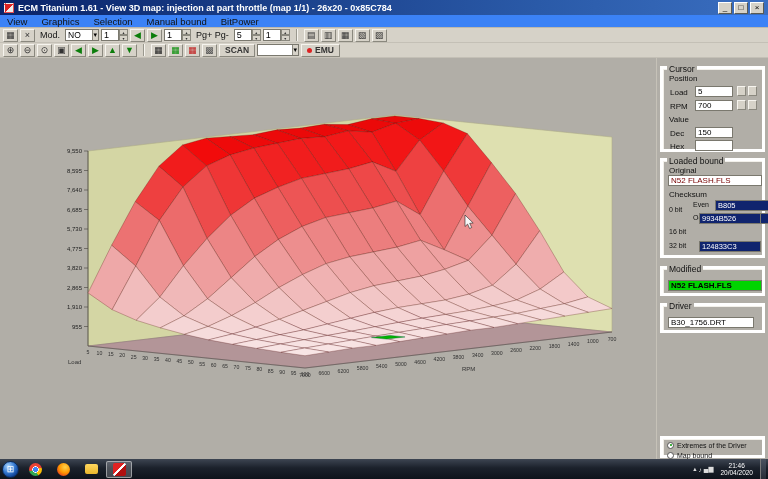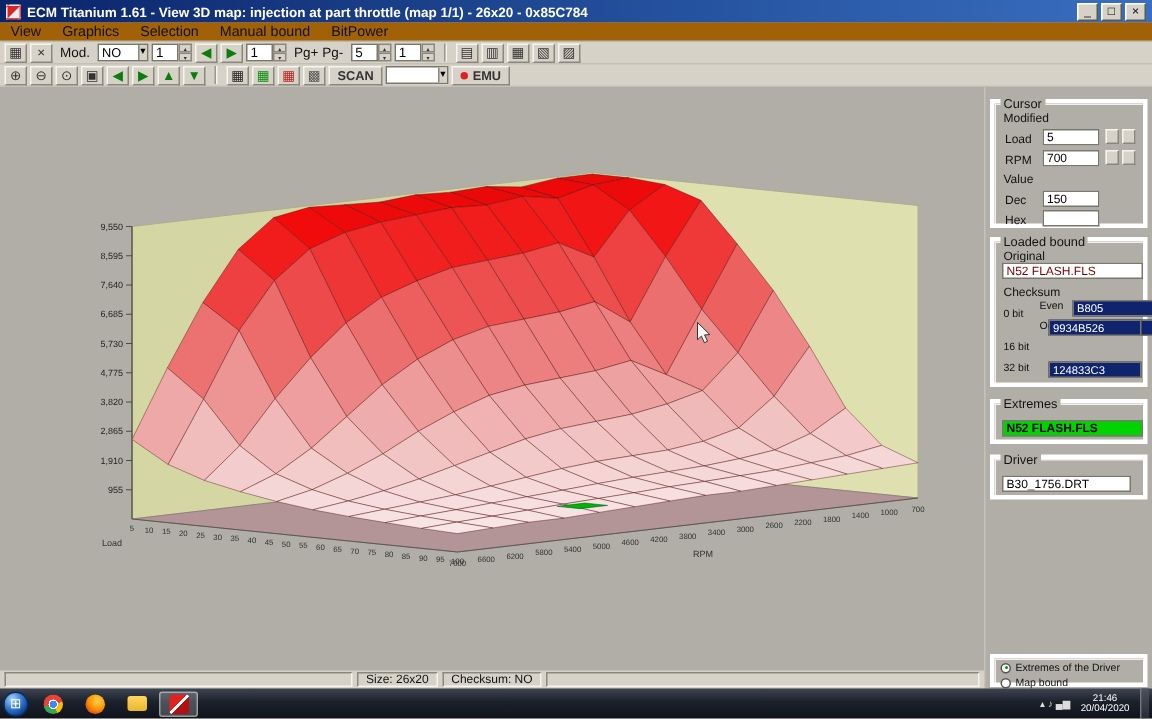--- a/index.html
+++ b/index.html
@@ -7,21 +7,21 @@
   .screen{position:relative;width:768px;height:479px;background:#b1aea7;font-family:"Liberation Sans",sans-serif;overflow:hidden}
 
   
   .titlebar{position:absolute;left:0;top:0;width:768px;height:15px;background:linear-gradient(90deg,#0a246a,#2a5aa8 70%,#3a6ec0);display:flex;align-items:center;padding:0 2px;color:#fff}
   .appicon{width:10px;height:10px;background:linear-gradient(135deg,#d22 50%,#eee 50%);border:1px solid #fff3;margin:0 2px}
   .title-text{font-size:9px;font-weight:bold;white-space:nowrap;margin-left:2px}
   .win-buttons{margin-left:auto;display:flex;gap:2px;padding-right:2px}
   .win-btn{width:14px;height:12px;background:#d6d2c8;border:1px solid;border-color:#fff #5a5a52 #5a5a52 #fff;font-size:8px;line-height:10px;text-align:center;color:#000}
 
   
-  .menubar{position:absolute;left:0;top:15px;width:768px;height:13px;background:#a16207;border-bottom:1px solid #bcb8ae;display:flex;align-items:center;font-size:9.5px;color:#111}
+  .menubar{position:absolute;left:0;top:15px;width:768px;height:13px;background:#3b82f6;border-bottom:1px solid #bcb8ae;display:flex;align-items:center;font-size:9.5px;color:#111}
   .menu-item{padding:0 7px}
   .tb{position:absolute;left:0;width:768px;height:15px;background:#d6d2c8;border-bottom:1px solid #c4c0b6;display:flex;align-items:center;gap:2px;padding:0 3px}
   #tb1{top:28px}#tb2{top:43px}
   .irow{display:flex;gap:2px;align-items:center}
   .tbtn{display:inline-block;min-width:15px;height:13px;background:#d6d2c8;border:1px solid;border-color:#f6f4ee #8a887e #8a887e #f6f4ee;font-size:9px;line-height:11px;text-align:center;padding:0 1px;color:#333}
   .tbtn.wide{padding:0 5px;font-size:8.5px;font-weight:bold}
   .tbtn.emu::before{content:"";display:inline-block;width:5px;height:5px;background:#d22;border-radius:50%;margin-right:3px}
   .tb-label{font-size:9px;color:#111;padding:0 3px;white-space:nowrap}
   .tb-field{display:inline-block;background:#fff;border:1px solid #7a786e;font-size:9px;height:12px;line-height:10px;padding:0 2px;min-width:22px;color:#000}
   .w18{min-width:18px}
@@ -361,21 +361,21 @@
         </g>
         <polygon points="386.62,281.1030366492147 405.04,278.94303664921466 389.85,277.40303664921464 371.43000000000006,279.56303664921467" fill="#00b400" stroke="#063" stroke-width="0.4"></polygon>
         <path d="M465 157 l0 11.5 l2.6 -2.4 l2 4.4 l2.1 -1 l-2 -4.2 l3.5 -0.3 Z" fill="#f8f8f8" stroke="#222" stroke-width="0.6"></path>
       </svg>
   </div>
 
   <div class="panel">
 
     <div class="gbox" style="top:8px;height:86px">
       <span class="gtitle">Cursor</span>
-      <span class="plab" style="left:6px;top:5px">Modified</span>
+      <span class="plab" style="left:6px;top:5px">Position</span>
       <span class="plab" style="left:7px;top:19px">Load</span>
       <div class="pfield" style="left:32px;top:17px;width:38px">5</div>
       <span class="mini" style="left:74px;top:17px"></span>
       <span class="mini" style="left:85px;top:17px"></span>
       <span class="plab" style="left:7px;top:33px">RPM</span>
       <div class="pfield" style="left:32px;top:31px;width:38px">700</div>
       <span class="mini" style="left:74px;top:31px"></span>
       <span class="mini" style="left:85px;top:31px"></span>
       <span class="plab" style="left:6px;top:46px">Value</span>
       <span class="plab" style="left:7px;top:60px">Dec</span>
@@ -394,47 +394,41 @@
       <div class="pfield navy" style="left:52px;top:39px;width:54px">B805</div>
       <span class="plab" style="left:30px;top:53px;font-size:7px">Odd</span>
       <div class="pfield navy" style="left:52px;top:52px;width:56px">7B9D</div>
       <span class="plab" style="left:6px;top:67px;font-size:7px">16 bit</span>
       <div class="pfield navy" style="left:36px;top:52px;width:62px">9934B526</div>
       <span class="plab" style="left:6px;top:81px;font-size:7px">32 bit</span>
       <div class="pfield navy" style="left:36px;top:80px;width:62px">124833C3</div>
     </div>
 
     <div class="gbox" style="top:208px;height:30px">
-      <span class="gtitle">Extremes</span>
+      <span class="gtitle">Modified</span>
       <div class="pfield green-field" style="left:5px;top:11px;width:94px">N52 FLASH.FLS</div>
     </div>
 
     <div class="gbox" style="top:245px;height:30px">
       <span class="gtitle">Driver</span>
       <div class="pfield" style="left:5px;top:11px;width:86px">B30_1756.DRT</div>
     </div>
 
     <div class="gbox" style="top:378px;height:22px" id="view-options">
         <div class="vrow">
           <span class="radio sel"></span>
           <span>Extremes of the Driver</span>
         </div>
         <div class="vrow">
           <span class="radio"></span>
           <span>Map bound</span>
         </div>
       </div>
   </div>
 
-  <div class="statusbar">
-    <span class="scell" style="width:232px"></span>
-    <span class="scell">Size: 26x20</span>
-    <span class="scell">Checksum: NO</span>
-    <span class="scell fill"></span>
-  </div>
 
   <div class="taskbar">
     <span class="start-orb">⊞</span>
     <span class="irow" id="task-apps">
         <span class="task-btn">
           <span class="ticon chrome"></span>
         </span>
         <span class="task-btn">
           <span class="ticon firefox"></span>
         </span>

